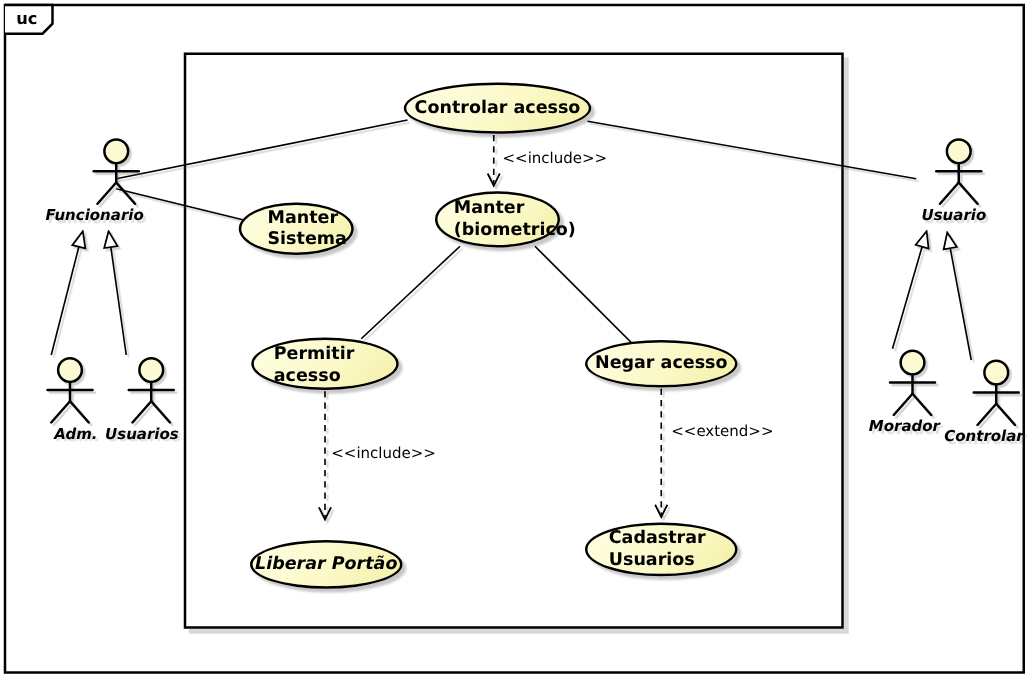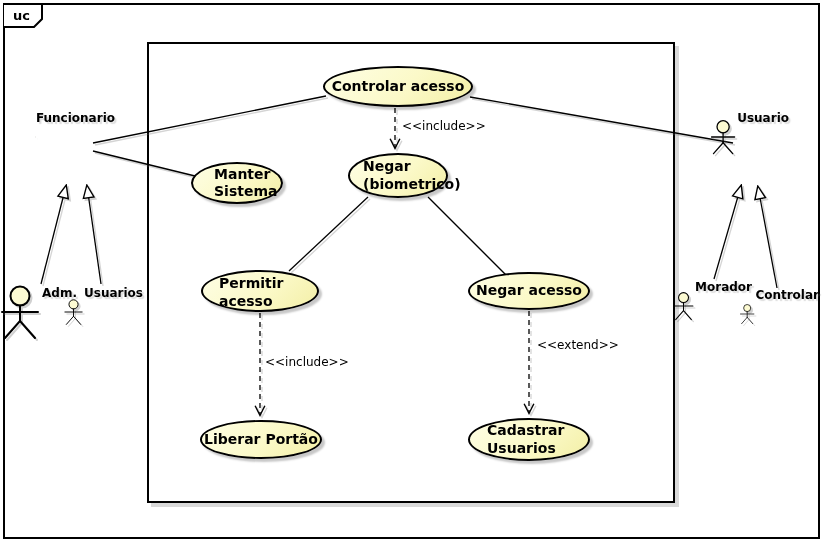--- a/index.html
+++ b/index.html
@@ -26,21 +26,21 @@
   
   .usecase{position:absolute;border:2.5px solid #000;border-radius:50%;
            background:linear-gradient(135deg,#fefee4 0%,#fbf9c8 55%,#f3efa6 100%);
            box-sizing:border-box;display:flex;align-items:center;justify-content:center;
            box-shadow:3px 3px 2px rgba(0,0,0,0.22);z-index:3;}
   .uc-label{font-size:14px;font-weight:bold;line-height:1.25;text-align:center;white-space:nowrap;}
   .usecase.multiline{justify-content:flex-start;}
   .usecase.multiline .uc-label{text-align:left;white-space:normal;}
 
   
-  .actor{position:absolute;display:flex;flex-direction:row;align-items:flex-start;z-index:3;}
+  .actor{position:absolute;display:flex;flex-direction:column;align-items:flex-end;z-index:3;font-style:italic;}
   .actor svg{filter:drop-shadow(2.5px 2.5px 0.5px rgba(100,100,100,0.3));}
   .actor svg circle{fill:#fcfad2;stroke:#000;stroke-width:2;}
   .actor svg line{stroke:#000;stroke-width:2;stroke-linecap:round;}
   .actor-label{font-size:12px;font-weight:bold;margin-top:1px;white-space:nowrap;
                text-shadow:2px 2px 1px rgba(120,120,120,0.25);}
 
   
   .stereo{position:absolute;font-size:12px;z-index:4;white-space:nowrap;}
 </style>
 </head>
@@ -83,32 +83,32 @@
 
 <div class="usecase" style="left:323px;top:66px;width:150px;height:41px;">
   <span class="uc-label">Controlar acesso</span>
 </div>
 
 <div class="usecase multiline" style="left:191px;top:162px;width:92px;height:42px;padding-left:21px;">
   <span class="uc-label" style="width:55px;">Manter Sistema</span>
 </div>
 
 <div class="usecase multiline" style="left:348px;top:153px;width:100px;height:45px;padding-left:13px;">
-  <span class="uc-label" style="width:82px;">Negar (biometrico)</span>
+  <span class="uc-label" style="width:82px;">Manter (biometrico)</span>
 </div>
 
 <div class="usecase multiline" style="left:201px;top:270px;width:118px;height:42px;padding-left:16px;align-items:flex-end;">
   <span class="uc-label" style="width:58px;">Permitir acesso</span>
 </div>
 
 <div class="usecase" style="left:468px;top:272px;width:122px;height:38px;">
   <span class="uc-label">Negar acesso</span>
 </div>
 
-<div class="usecase" style="left:200px;top:420px;width:122px;height:39px;">
+<div class="usecase" style="left:200px;top:432px;width:122px;height:39px;font-style:italic;">
   <span class="uc-label">Liberar Portão</span>
 </div>
 
 <div class="usecase multiline" style="left:468px;top:418px;width:122px;height:43px;padding-left:17px;">
   <span class="uc-label" style="width:72px;">Cadastrar Usuarios</span>
 </div>
 
 <span class="stereo" style="left:402px;top:119px;">&lt;&lt;include&gt;&gt;</span>
 <span class="stereo" style="left:265px;top:355px;">&lt;&lt;include&gt;&gt;</span>
 <span class="stereo" style="left:537px;top:338px;">&lt;&lt;extend&gt;&gt;</span>

